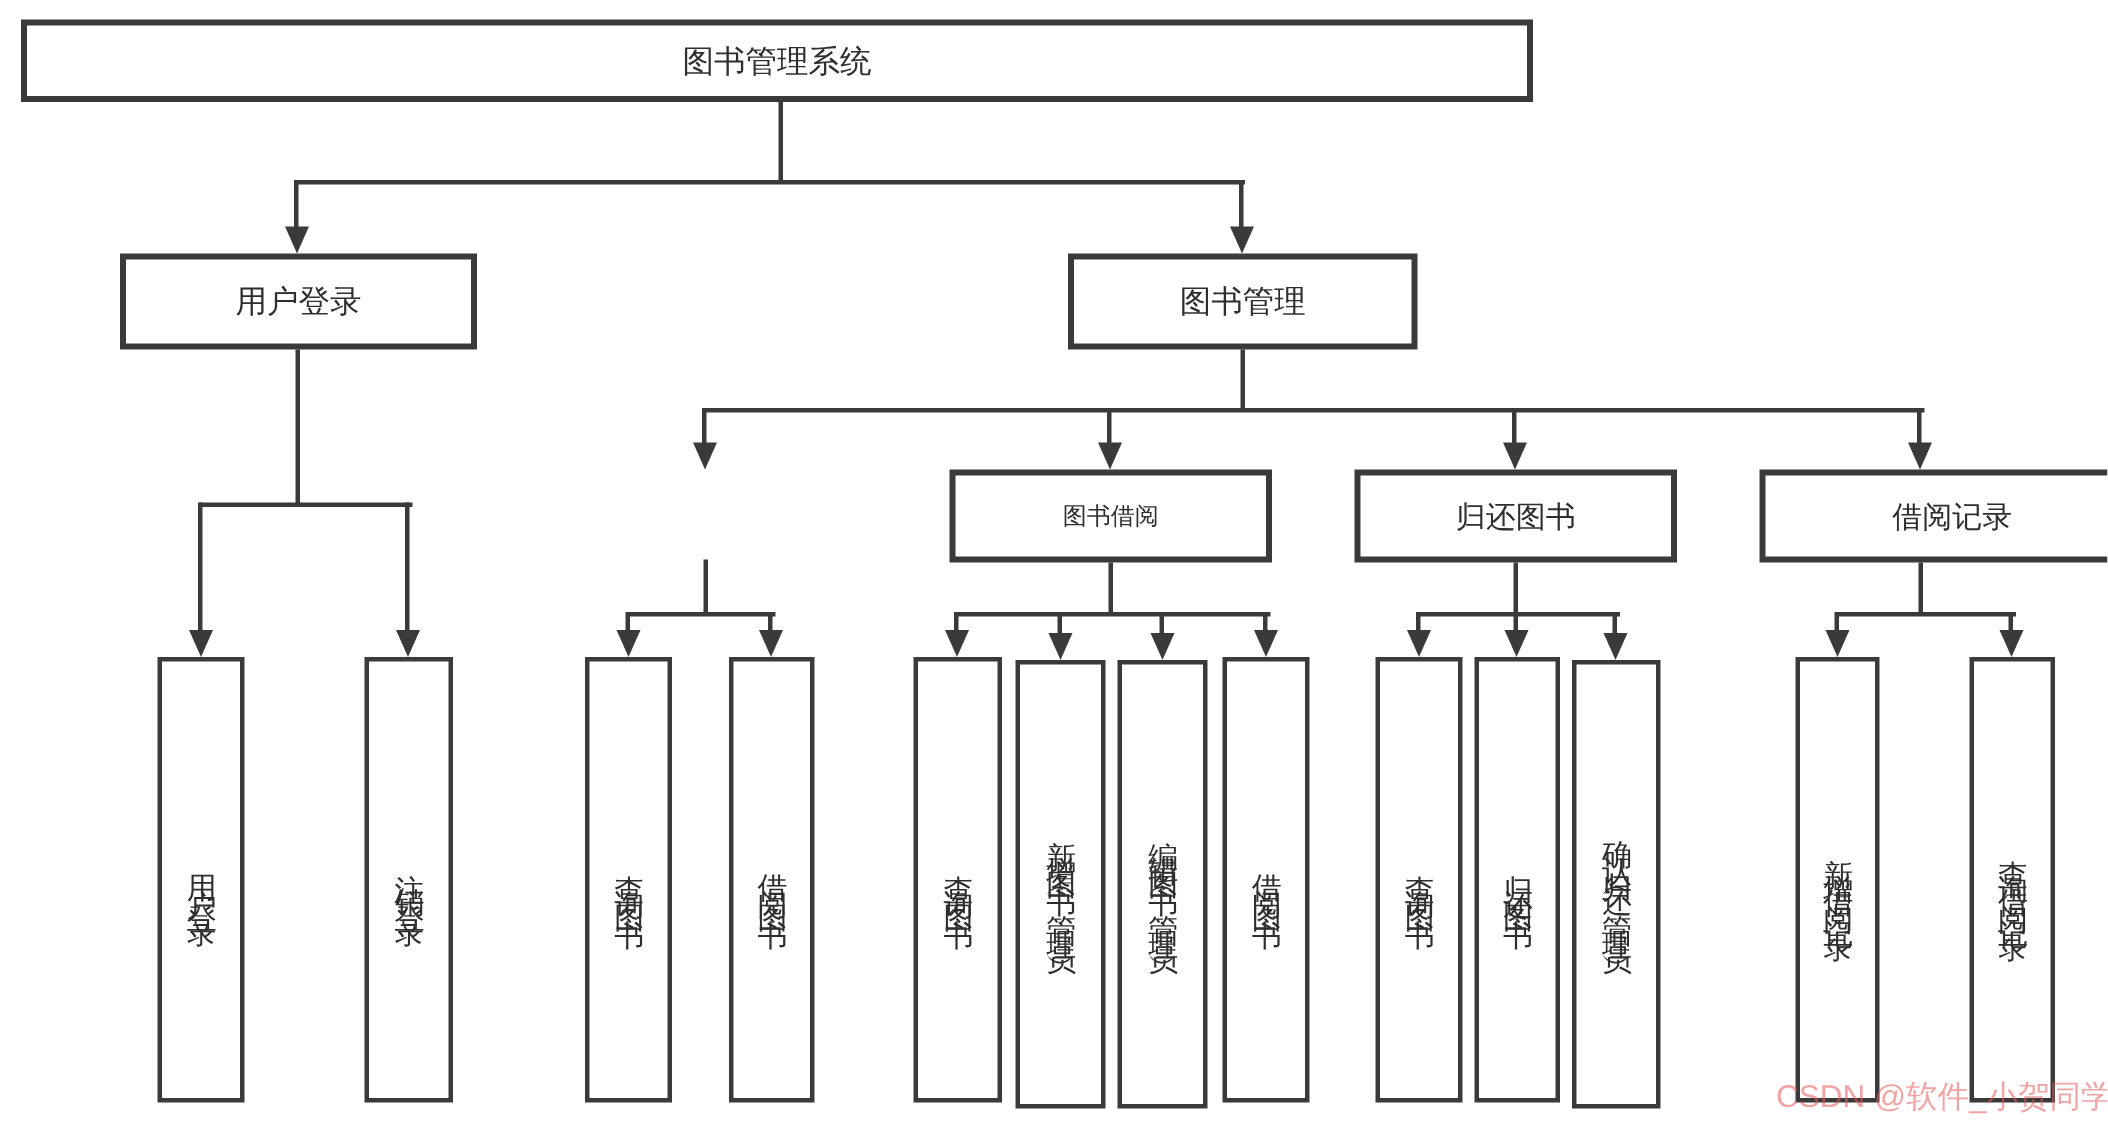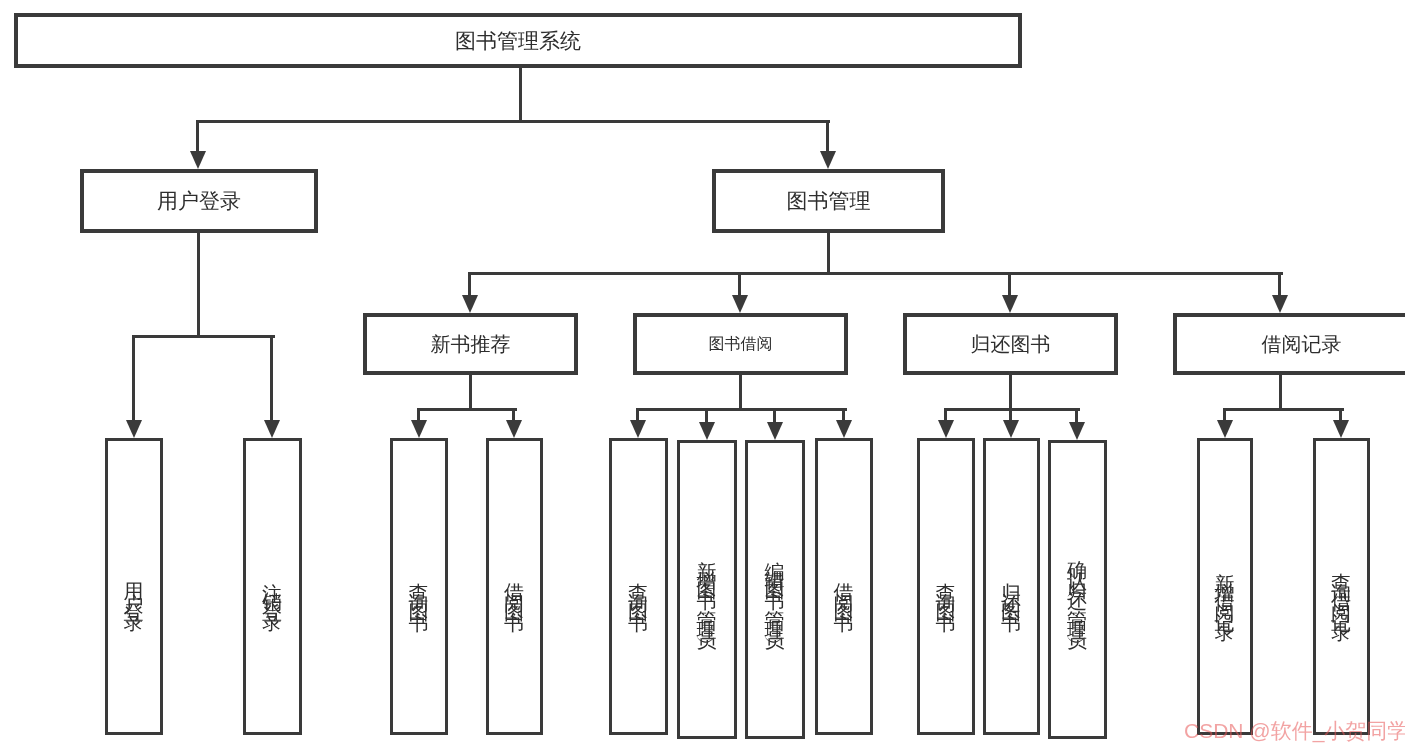--- a/index.html
+++ b/index.html
@@ -74,23 +74,20 @@
   </div>
 
   <div class="node" style="left:80px;top:169px;width:238px;height:64px;">
     <span>用户登录</span>
   </div>
 
   <div class="node" style="left:712px;top:169px;width:233px;height:64px;">
     <span>图书管理</span>
   </div>
 
-  <div class="node" style="left:363px;top:313px;width:215px;height:62px;font-size:20px;">
-    <span>新书推荐</span>
-  </div>
 
   <div class="node" style="left:633px;top:313px;width:215px;height:62px;font-size:16px;">
     <span>图书借阅</span>
   </div>
 
   <div class="node" style="left:903px;top:313px;width:215px;height:62px;font-size:20px;">
     <span>归还图书</span>
   </div>
 
   <div class="node" style="left:1173px;top:313px;width:257px;height:62px;font-size:20px;">

